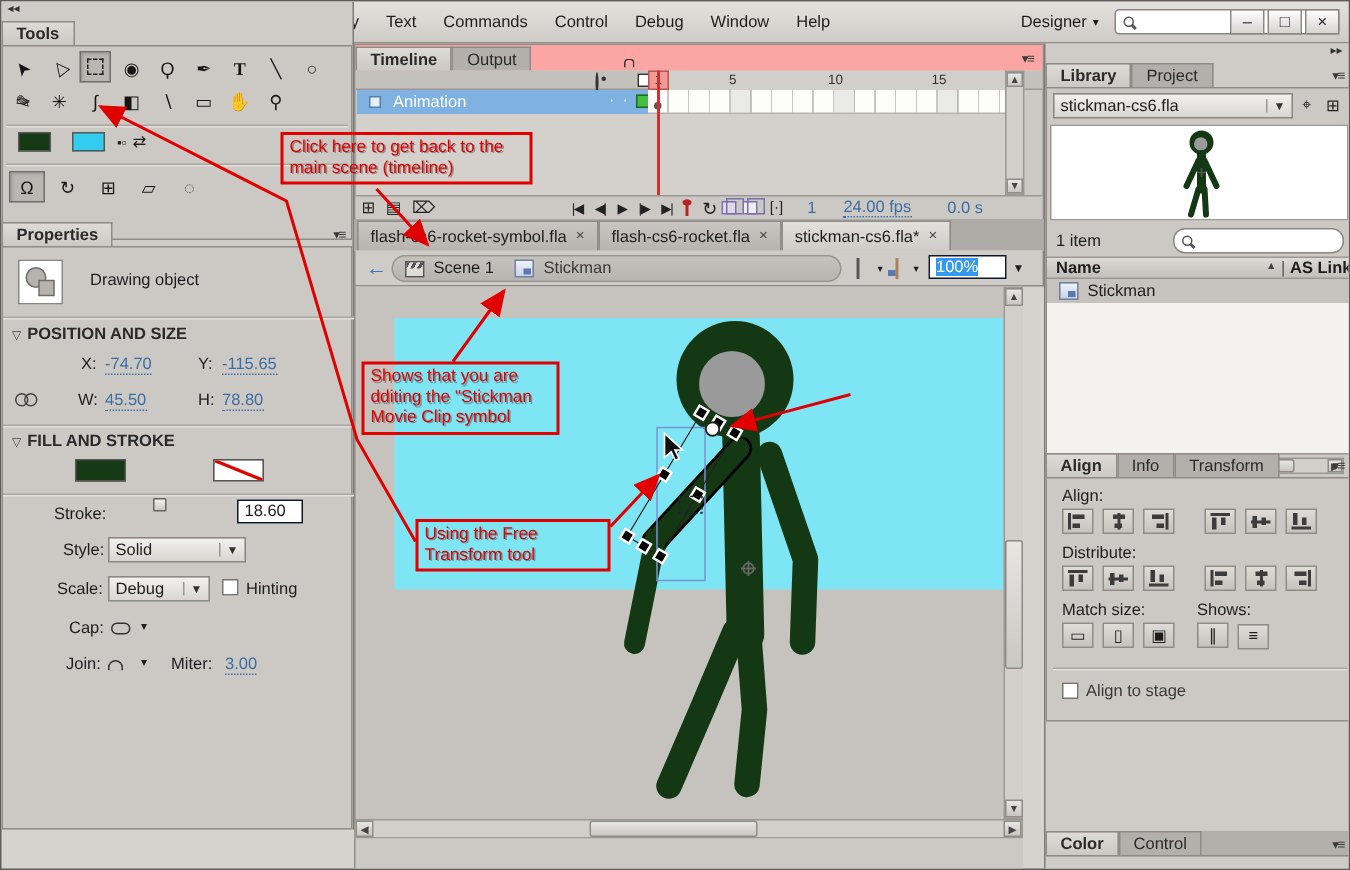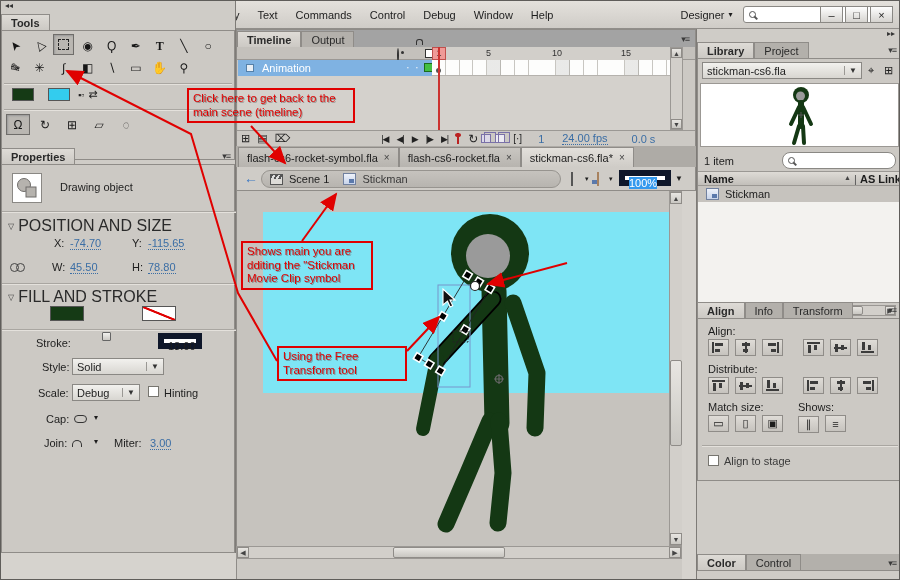--- a/index.html
+++ b/index.html
@@ -18,21 +18,21 @@
 .winbtn{width:23px;height:17px;border:1px solid #8a8884;background:linear-gradient(#fefefe,#d6d4d0);display:flex;align-items:center;justify-content:center;font-size:11px;margin-left:2px}
 #winbtns{position:absolute;right:8px;top:5px;display:flex}
 
 .tabbar{display:flex;align-items:flex-end;height:17px}
 .ptab{height:16px;padding:1px 9px 0;background:#b3b0ab;border:1px solid #8f8c88;border-bottom:none;color:#2a2a2a;display:flex;align-items:center;font-size:11px}
 .ptab.active{background:linear-gradient(#dedbd6,#ccc9c4);font-weight:bold}
 .pmenu{position:absolute;font-size:9px;color:#3a3a3a;letter-spacing:-1px}
 .pbody{background:#ccc9c4;border:1px solid #8f8c88;position:absolute}
 .blue{color:#3b6ea5}
 .dotted{border-bottom:1px dotted #3b6ea5}
-.sect{font-weight:normal;font-size:16px;color:#2a2a2a}
+.sect{font-weight:bold;font-size:11px;color:#2a2a2a}
 .tri{font-size:8px;color:#444;margin-right:4px}
 .hline{position:absolute;height:1px;background:#a9a6a1;box-shadow:0 1px 0 #e4e1dc}
 
 .toolbtn{width:21px;height:21px;display:inline-flex;align-items:center;justify-content:center;font-size:12px;color:#161616}
 .toolbtn.sel{background:#bab7b2;border:1px solid #6f6d6a;box-shadow:inset 1px 1px 2px #999}
 .rot{transform:rotate(-128deg);display:inline-block}
 .ftbox{width:11px;height:11px;border:1.5px dashed #222}
 .sw{border:1px solid #555;display:inline-block}
 .nofill{background:linear-gradient(to top right,#fff 44%,#e00000 47%,#e00000 53%,#fff 56%)}
 
@@ -44,21 +44,21 @@
 .cb{width:11px;height:11px;background:#fff;border:1px solid #77756f;display:inline-block}
 .dd{display:flex;align-items:center;justify-content:space-between;border:1px solid #8a8884;background:linear-gradient(#f2f1ee,#d8d6d1);height:17px;padding:0 4px;font-size:11px}
 .dd .da{border-left:1px solid #9a9894;padding-left:4px;margin-left:5px;font-size:8px;color:#333}
 .pill{width:13px;height:8px;border:1.6px solid #333;border-radius:5px;display:inline-block}
 .chev{width:10px;height:7px;border:1.6px solid #333;border-bottom:none;border-radius:5px 5px 0 0;display:inline-block}
 .rings{width:14px;height:8px;position:relative;display:inline-block}
 .rings::before,.rings::after{content:"";position:absolute;top:0;width:7px;height:7px;border:1.4px solid #444;border-radius:50%}
 .rings::before{left:0}.rings::after{left:6px}
 .slider{position:relative;width:64px;height:3px;background:#918f8b;border-radius:2px;top:6px}
 .thumb{position:absolute;left:4px;top:-5px;width:9px;height:9px;background:linear-gradient(#f2f1ee,#cbc9c4);border:1px solid #666;border-radius:1px}
-.valbox{background:#fff;border:6px solid #0f172a;height:16px;padding:1px 4px;font-size:11px}
+.valbox{background:#fff;border:1px solid #0f172a;height:16px;padding:1px 4px;font-size:11px}
 
 .frames{background:
  repeating-linear-gradient(90deg,transparent 0 55.2px,rgba(60,60,55,.10) 55.2px 69px),
  repeating-linear-gradient(90deg,transparent 0 12.9px,#c8c6c1 12.9px 13.8px),#fdfdfc}
 .playbtn{font-size:9px;letter-spacing:-1px;color:#222;padding:0 4px}
 .onion{width:10px;height:9px;border:1.3px solid #7a71a8;position:relative;background:#dcd9e8;display:inline-block;margin-right:4px}
 .onion::after{content:"";position:absolute;left:2px;top:-3px;width:10px;height:9px;border:1.3px solid #7a71a8}
 .pinred{width:2px;height:11px;background:#b22;display:inline-block;position:relative;margin:0 5px}
 .pinred::after{content:"";position:absolute;top:0;left:-2px;width:6px;height:4px;background:#b22;border-radius:50%}
 
@@ -238,21 +238,21 @@
         <span class="lab" style="left:92px;top:272px;font-size:8px">▾</span>
         <span class="lab" style="left:112px;top:272px">Miter:</span>
         <span class="lab blue dotted" style="left:148px;top:272px">3.00</span>
       </div>
     </div>
   </div>
 
   <div class="abs" style="left:235px;top:28px;width:460px;height:552px">
 
     <div class="abs" style="left:0;top:0;width:460px;height:117px;background:#ccc9c4;border:1px solid #8f8c88">
-      <div class="tabbar" style="background:#a3a3a3">
+      <div class="tabbar" style="background:#fca5a5">
         <div class="ptab active">Timeline</div>
         <div class="ptab">Output</div>
       </div>
       <span class="pmenu" style="right:6px;top:4px">▾≡</span>
 
       <div class="abs" style="left:0;top:17px;width:458px;height:13px;background:#c4c1bc;border-bottom:1px solid #9b9894">
         <span class="i-eye abs" style="left:160px;top:2px"></span>
         <span class="i-lock abs" style="left:176px;top:-3px"></span>
         <span class="i-sq abs" style="left:188px;top:2px"></span>
         <div class="abs" style="left:195px;top:0;width:250px;height:13px;background:#d2cfca;font-size:9px;color:#333">
@@ -579,21 +579,21 @@
       <path d="M406,350 L438,316" marker-end="url(#ah)"></path>
       <path d="M566,262 L487,283" marker-end="url(#ah)"></path>
     </g>
   </svg>
 
   <div class="annot" style="left:186px;top:87px;width:168px">
     <div>Click here to get back to the</div>
     <div>main scene (timeline)</div>
   </div>
   <div class="annot" style="left:240px;top:240px;width:132px">
-    <div>Shows main you are</div>
+    <div>Shows that you are</div>
     <div>dditing the "Stickman</div>
     <div>Movie Clip symbol</div>
   </div>
   <div class="annot" style="left:276px;top:345px;width:130px">
     <div>Using the Free</div>
     <div>Transform tool</div>
   </div>
 
 </div>
 

